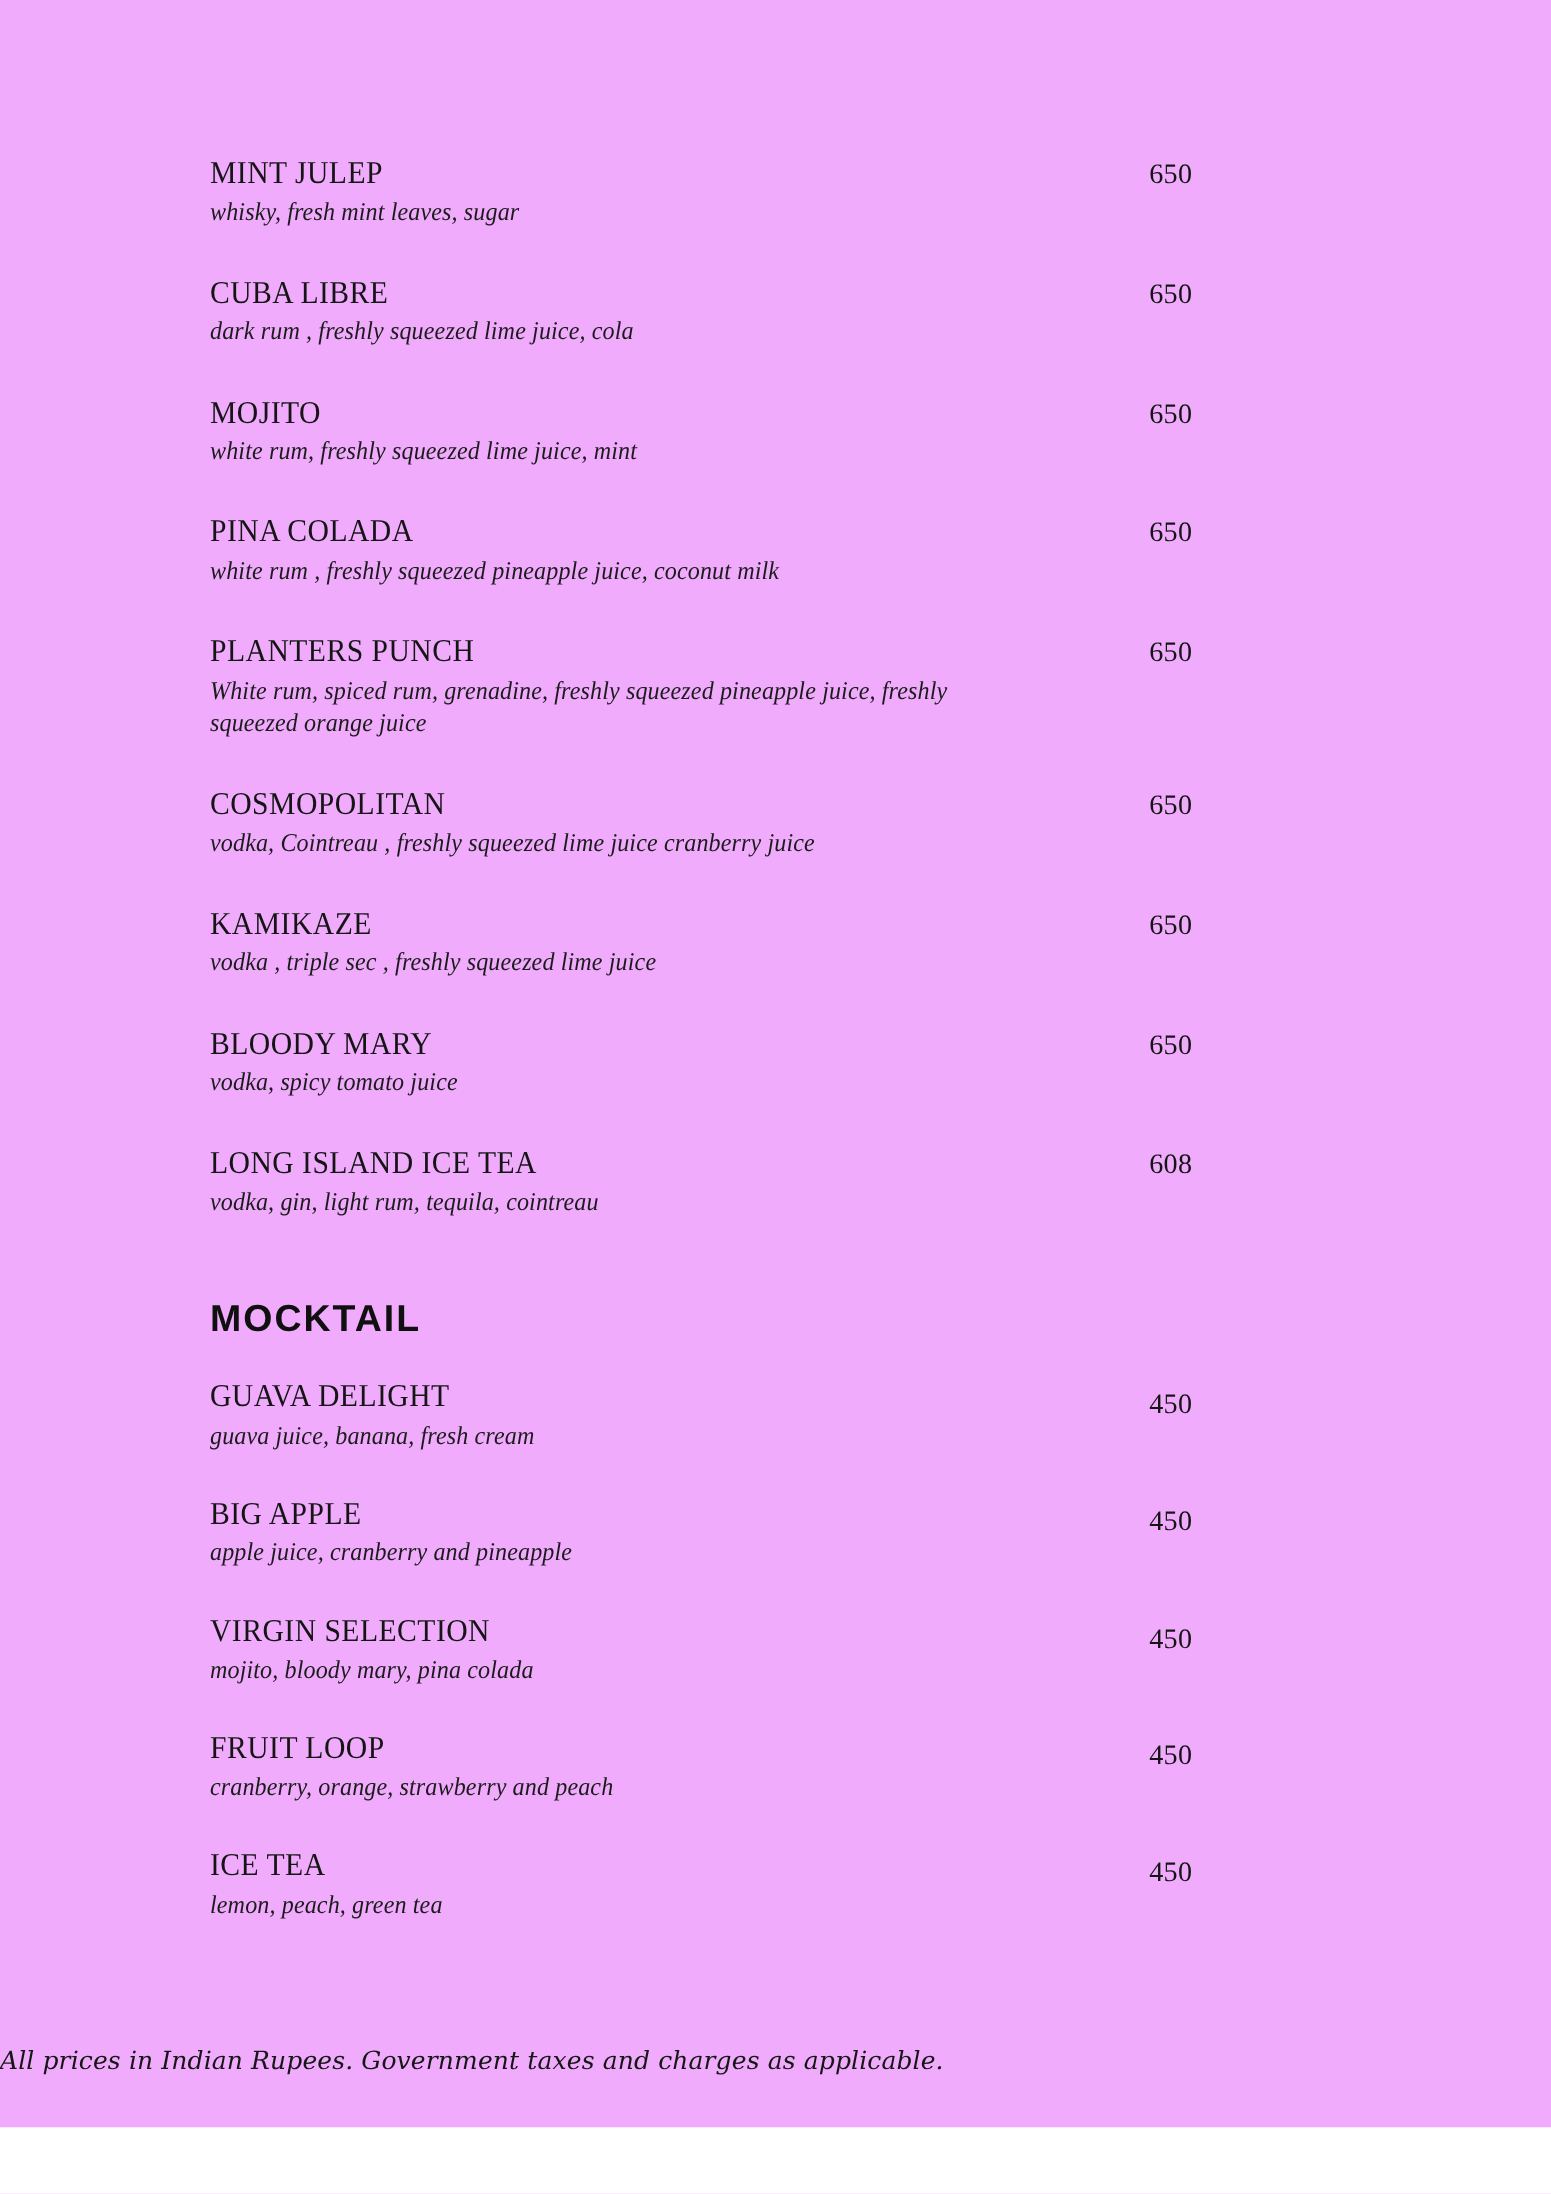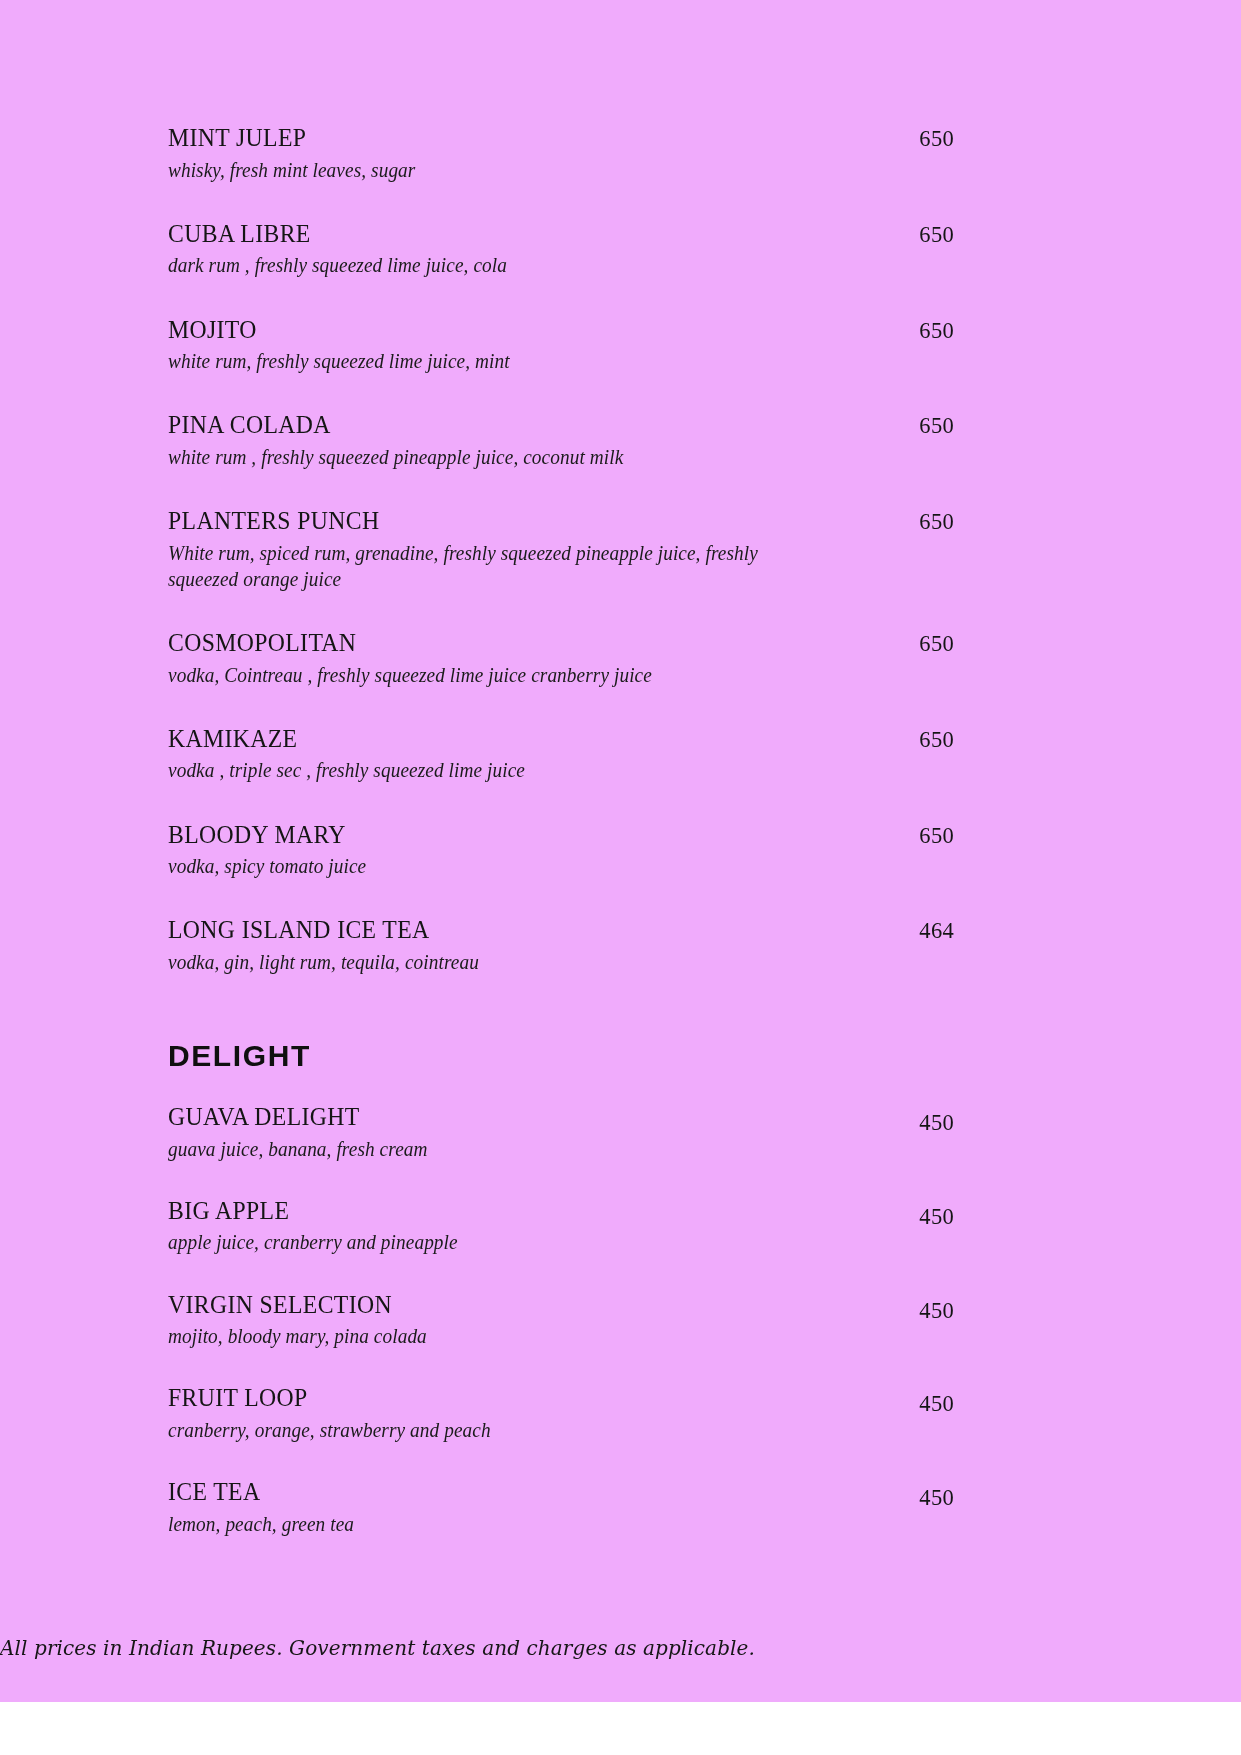--- a/index.html
+++ b/index.html
@@ -177,30 +177,30 @@
         <div class="item-head">
           <div class="item-name">BLOODY MARY</div>
           <div class="item-price">650</div>
         </div>
         <div class="item-desc">vodka, spicy tomato juice</div>
       </div>
 
       <div class="item">
         <div class="item-head">
           <div class="item-name">LONG ISLAND ICE TEA</div>
-          <div class="item-price">464</div>
+          <div class="item-price">608</div>
         </div>
         <div class="item-desc">vodka, gin, light rum, tequila, cointreau</div>
       </div>
 
     </div>
 
     <div class="section-gap-before"></div>
 
-    <h2 class="section-title">DELIGHT</h2>
+    <h2 class="section-title">MOCKTAIL</h2>
 
     <div class="section-gap-after"></div>
 
     <div class="section section-mocktail">
 
       <div class="item">
         <div class="item-head">
           <div class="item-name">GUAVA DELIGHT</div>
           <div class="item-price">450</div>
         </div>

